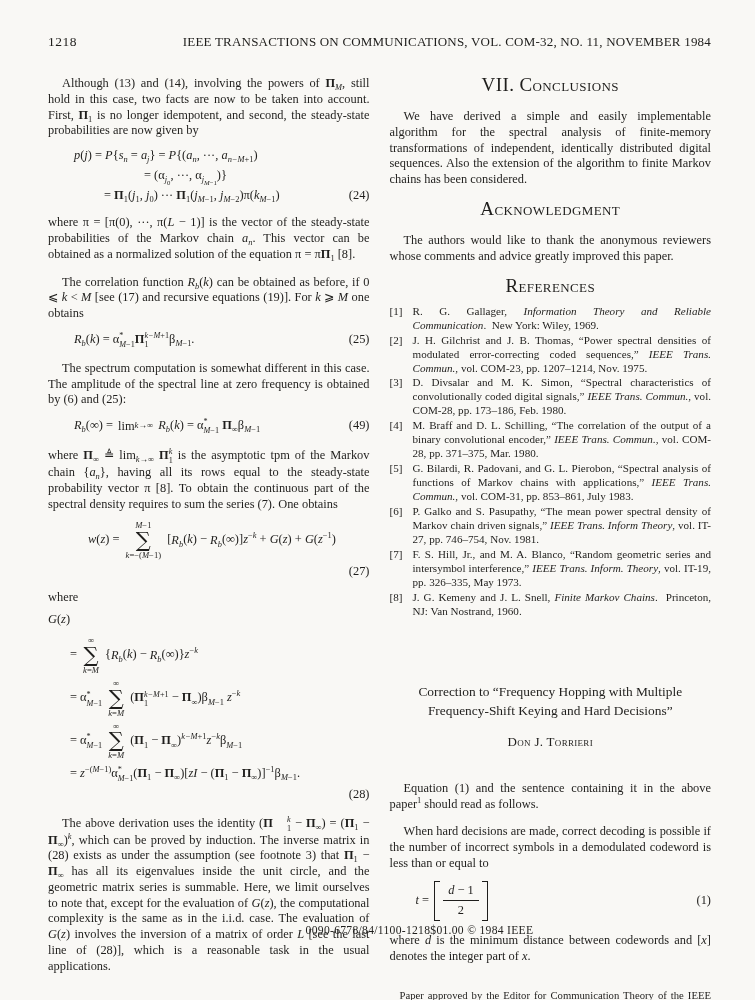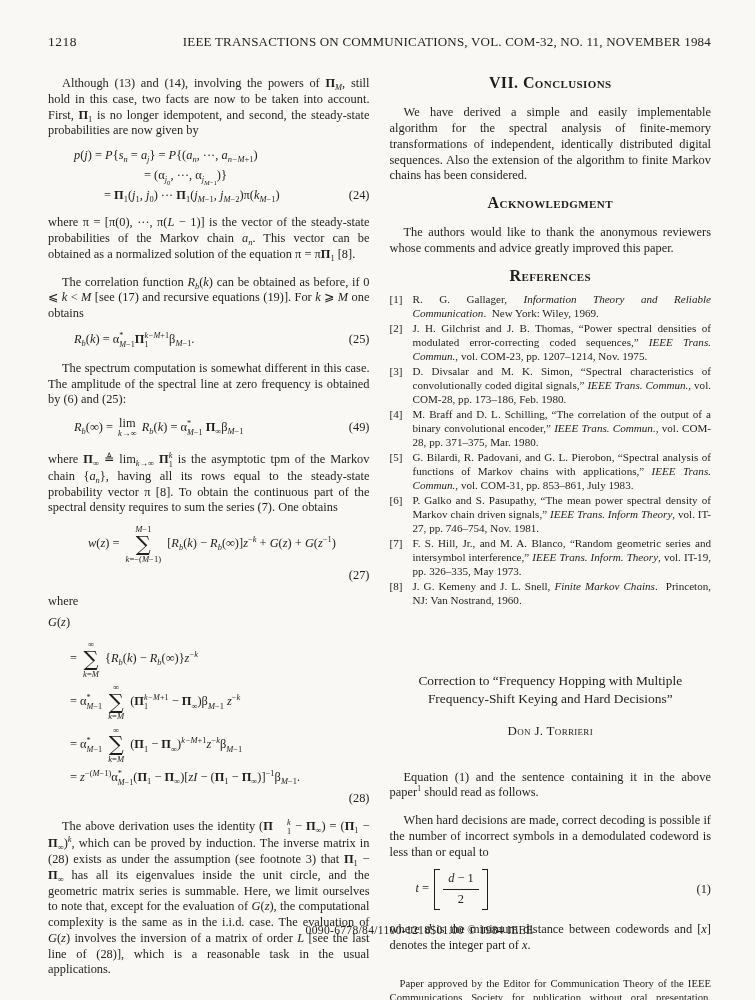--- a/index.html
+++ b/index.html
@@ -23,34 +23,34 @@
   .pl40{padding-left:40px;} .pl22{padding-left:22px;}
   sub,sup{font-size:68%;line-height:0;}
   sub sub,sub i sub{font-size:80%;}
   .ss{display:inline-flex;flex-direction:column;align-items:flex-start;
     vertical-align:middle;font-size:66%;line-height:1.15;}
   .ss sup,.ss sub{font-size:100%;position:static;line-height:1.1;}
   .sum{display:inline-flex;flex-direction:column;align-items:center;
     vertical-align:middle;line-height:1;margin:0 3px;}
   .sum .lim{font-size:8.6px;line-height:1.1;white-space:nowrap;}
   .sum .sig{font-size:21px;line-height:0.95;font-family:"DejaVu Serif",serif;}
-  .limop{display:inline-flex;flex-direction:column;align-items:center;
+  .limop{display:inline-flex;flex-direction:row;align-items:center;
     vertical-align:middle;line-height:1;margin:0 2px;}
   .limop .losub{font-size:8.6px;line-height:1.1;}
   .bigbr{display:inline-flex;align-items:stretch;vertical-align:middle;margin:0 2px;}
   .br{width:5px;}
   .br.l{border-left:1.6px solid #1f1e1c;border-top:1.6px solid #1f1e1c;border-bottom:1.6px solid #1f1e1c;}
   .br.r{border-right:1.6px solid #1f1e1c;border-top:1.6px solid #1f1e1c;border-bottom:1.6px solid #1f1e1c;}
   .frac{display:inline-flex;flex-direction:column;align-items:center;padding:2px 3px;}
   .frac .fnum{padding:0 5px 2px 5px;border-bottom:1px solid #1f1e1c;}
   .frac .fden{padding:2px 5px 0 5px;}
   .wordline{margin:6px 0 2px 0;text-align:left;}
   
-  .schead{font-variant:small-caps;text-align:center;font-weight:bold;
-    font-size:16px;letter-spacing:0.4px;margin:9px 0 7px 0;}
+  .schead{font-variant:small-caps;text-align:center;font-weight:normal;
+    font-size:19px;letter-spacing:0.4px;margin:9px 0 7px 0;}
   
   .refs{margin-top:2px;}
   .ref{position:relative;padding-left:23px;font-size:11.1px;line-height:1.26;
     text-align:justify;margin-bottom:1px;}
   .ref .rlabel{position:absolute;left:0;top:0;}
   
   .correction{margin-top:64px;}
   .ctitle{font-weight:normal;font-size:13.4px;text-align:center;line-height:1.4;
     margin:0 4px 14px 4px;}
   .cauthor{font-variant:small-caps;text-align:center;font-size:13px;

